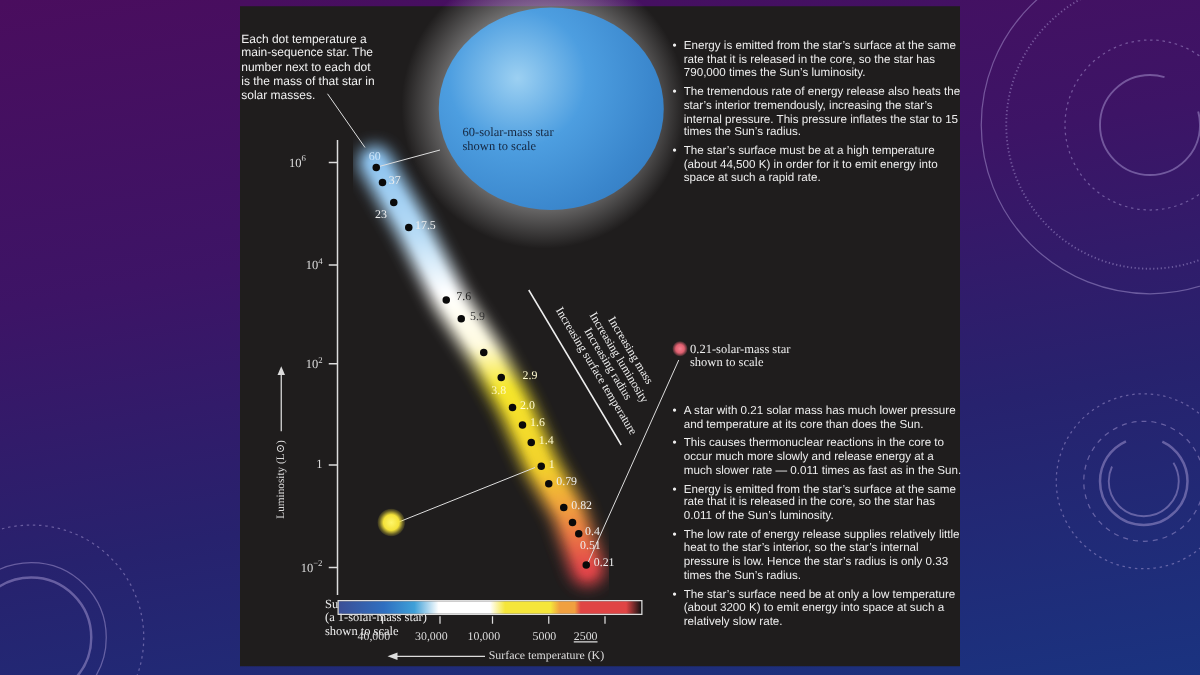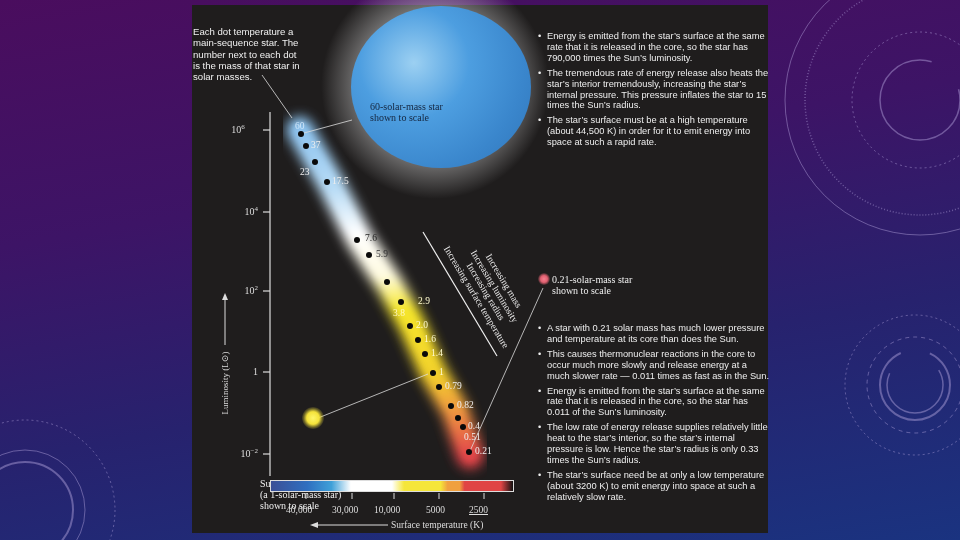--- a/index.html
+++ b/index.html
@@ -174,21 +174,21 @@
   <div>0.21-solar-mass star</div>
   <div>shown to scale</div>
 </div>
 
 <div class="abs" style="left:270px;top:480px;width:244px;height:12px;border:1px solid #ddd;box-sizing:border-box;background:linear-gradient(90deg,#3b4f96 0%,#2f6fc0 15%,#3fa0d8 25%,#ffffff 33%,#ffffff 50%,#f5e63a 55%,#f5e63a 70%,#f0a040 73%,#f0a040 78%,#e04545 80%,#e04545 95%,#111 100%);"></div>
 <div class="abs serif" style="left:0;top:505px;width:960px;color:#ddd;font-size:9.5px;">
   <span class="abs" style="left:286px;">40,000</span>
   <span class="abs" style="left:332px;">30,000</span>
   <span class="abs" style="left:374px;">10,000</span>
   <span class="abs" style="left:426px;">5000</span>
-  <span class="abs" style="left:469px;text-decoration:underline;">2500</span>
+  <span class="abs" style="left:459px;text-decoration:underline;">2500</span>
 </div>
 <div class="abs serif" style="left:391px;top:520px;color:#ddd;font-size:9.5px;">Surface temperature (K)</div>
 
 <ul class="bullets" style="top:31px;">
   <li>Energy is emitted from the star’s surface at the same rate that it is released in the core, so the star has 790,000 times the Sun’s luminosity.</li>
   <li>The tremendous rate of energy release also heats the star’s interior tremendously, increasing the star’s internal pressure. This pressure inflates the star to 15 times the Sun’s radius.</li>
   <li>The star’s surface must be at a high temperature (about 44,500 K) in order for it to emit energy into space at such a rapid rate.</li>
 </ul>
 <ul class="bullets" style="top:323px;">
   <li>A star with 0.21 solar mass has much lower pressure and temperature at its core than does the Sun.</li>

